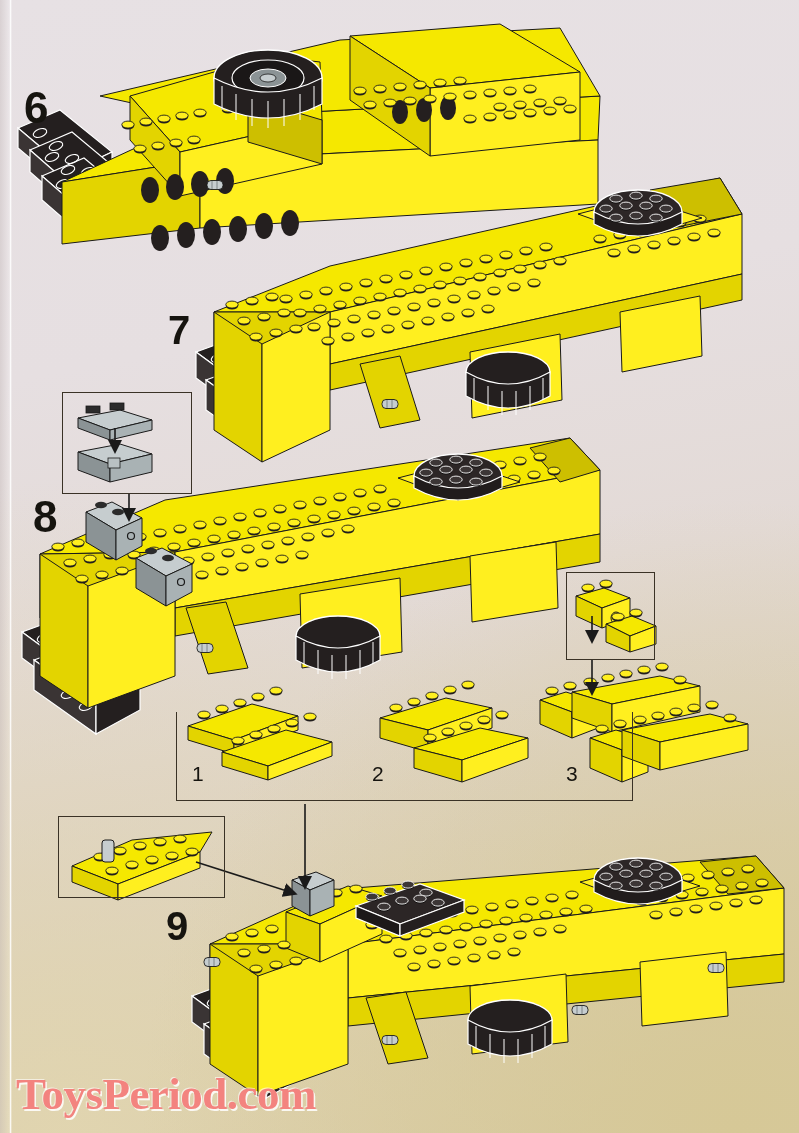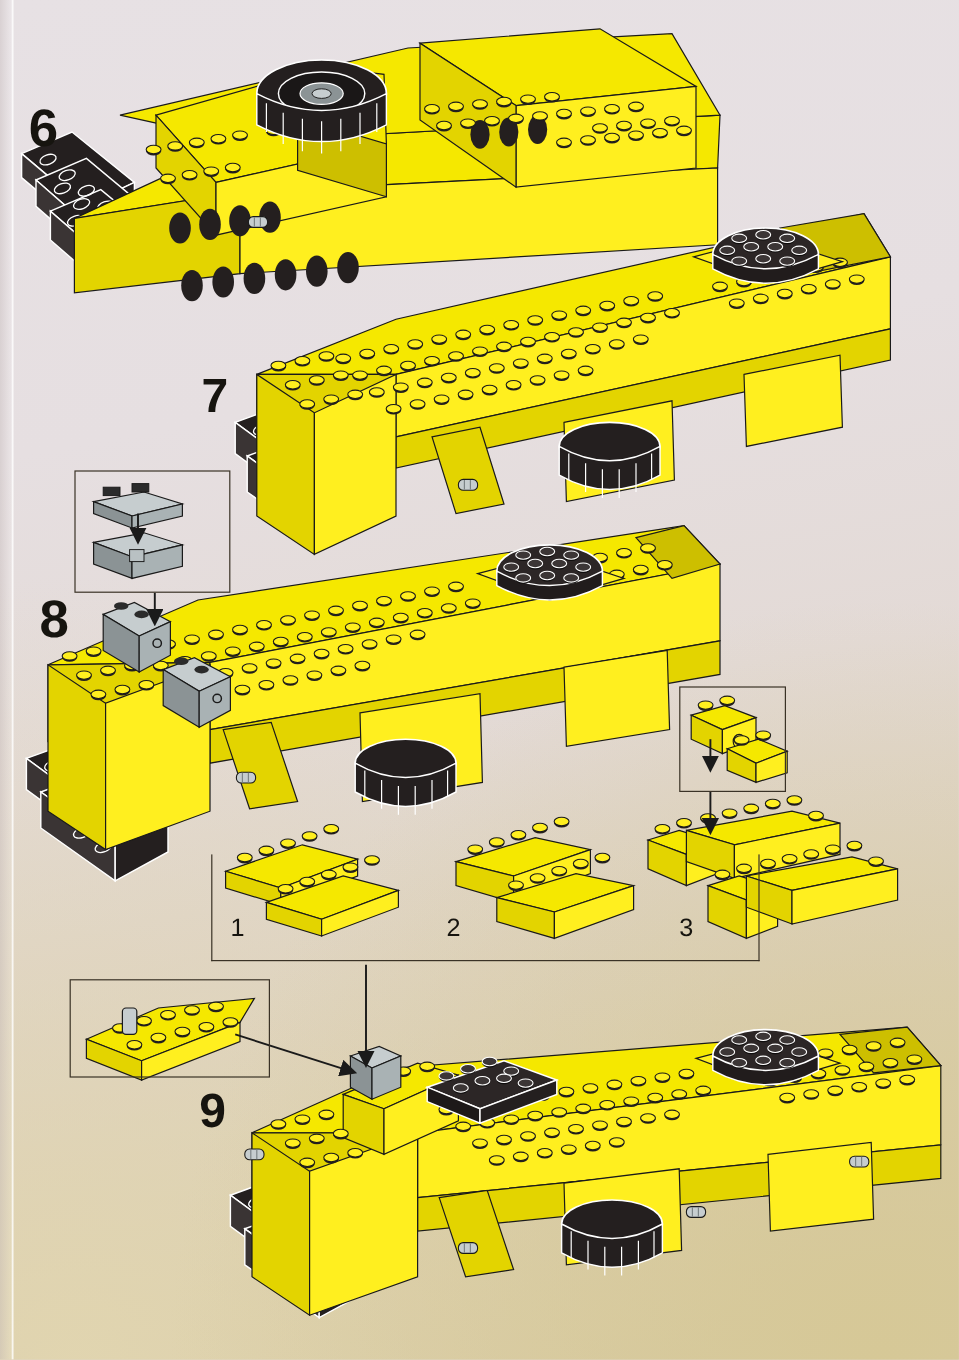--- a/index.html
+++ b/index.html
@@ -836,14 +836,15 @@
 
   <div class="stepnum" style="left:24px;top:86px;font-size:44px;">6</div>
   <div class="stepnum" style="left:168px;top:310px;font-size:40px;">7</div>
   <div class="stepnum" style="left:33px;top:495px;font-size:44px;">8</div>
   <div class="stepnum" style="left:166px;top:906px;font-size:40px;">9</div>
 
   <div class="substepnum" style="left:192px;top:762px;">1</div>
   <div class="substepnum" style="left:372px;top:762px;">2</div>
   <div class="substepnum" style="left:566px;top:762px;">3</div>
 
+  <div class="wm">ToysPeriod.com</div>
 
 </div>
 
 </body></html>

